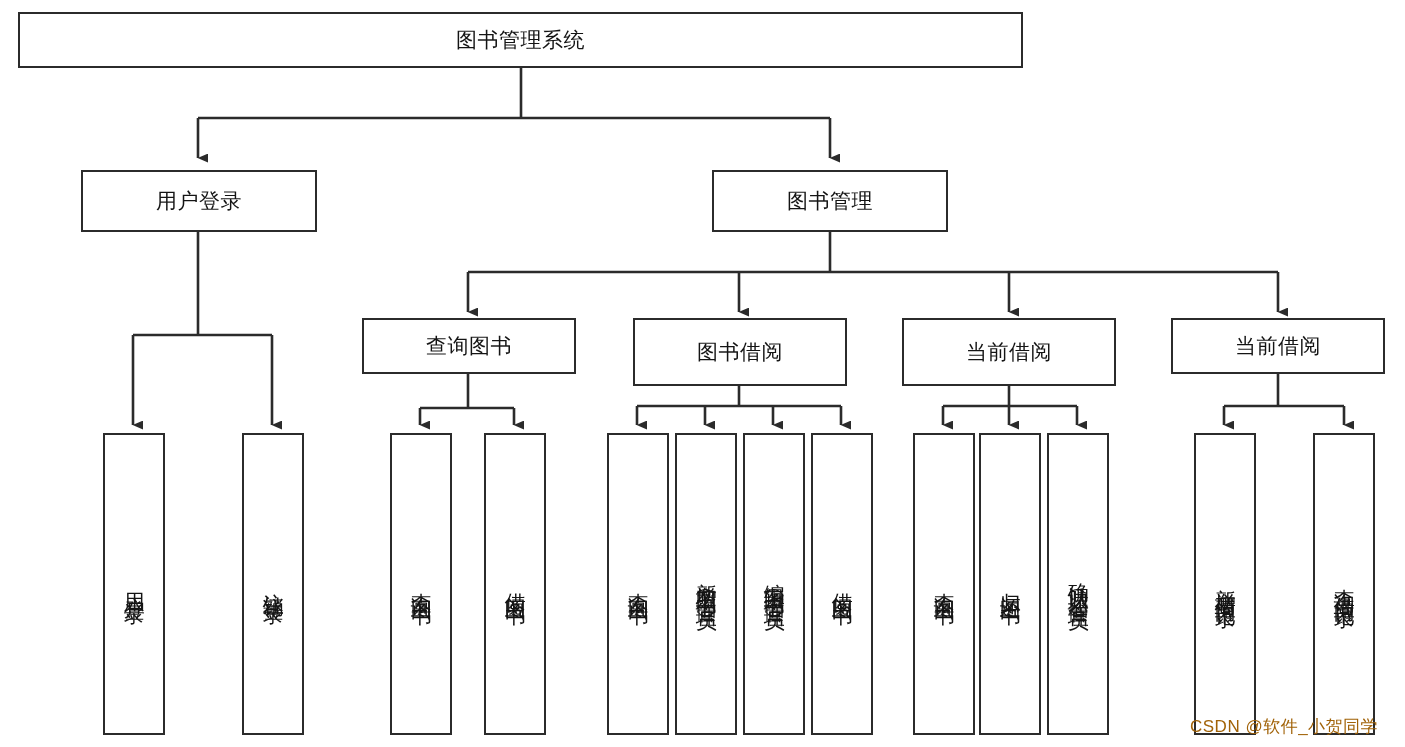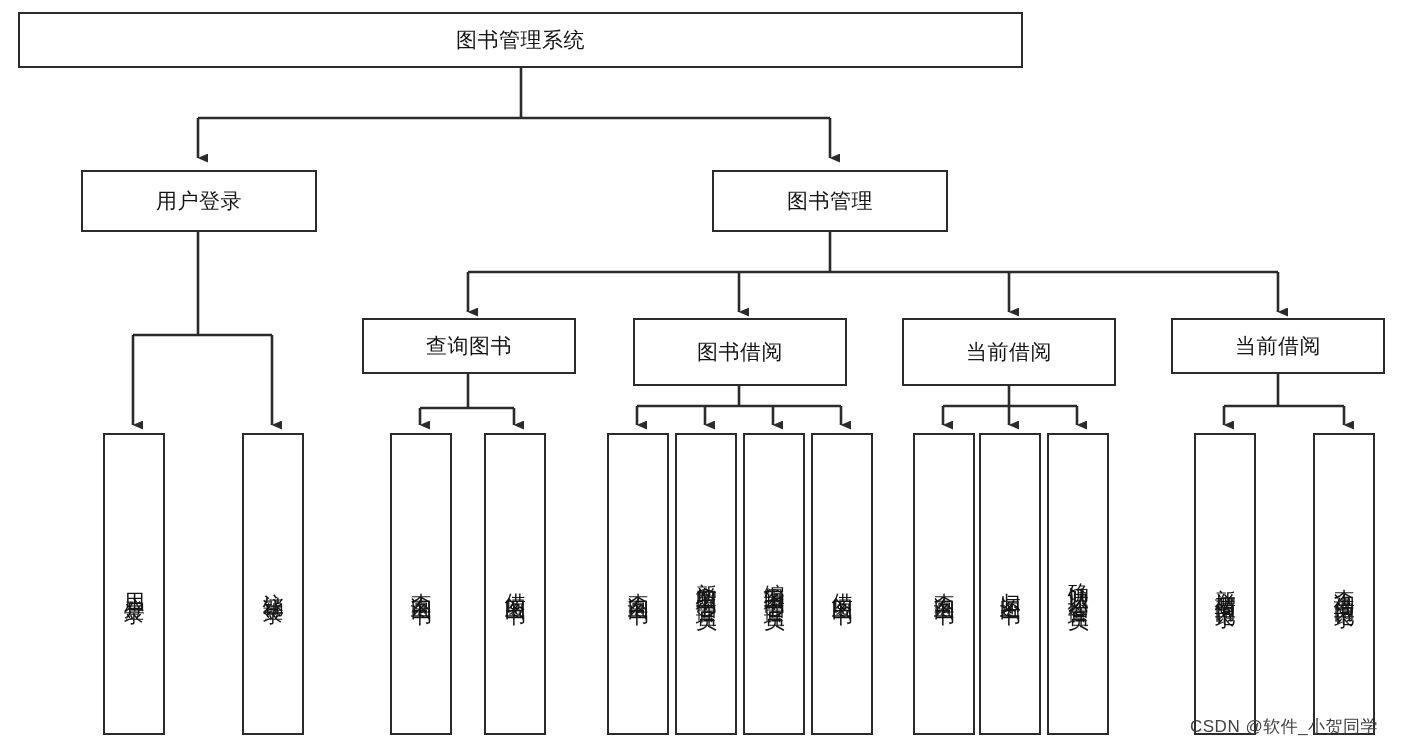--- a/index.html
+++ b/index.html
@@ -54,21 +54,21 @@
     writing-mode: vertical-rl;
     text-orientation: upright;
     font-size: 21px;
     letter-spacing: 4px;
     white-space: nowrap;
     line-height: 1.25;
   }
   .watermark {
     position: absolute;
     font-size: 17px;
-    color: #404040;
+    color: #a16207;
     white-space: nowrap;
     letter-spacing: 0.5px;
   }
 </style>
 </head>
 <body>
 
 <div id="canvas">
 
   <svg class="connectors" viewBox="0 0 1405 747">

